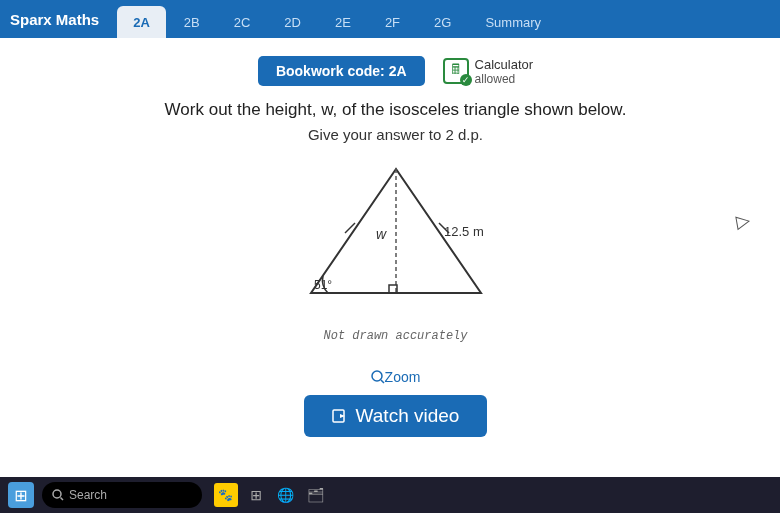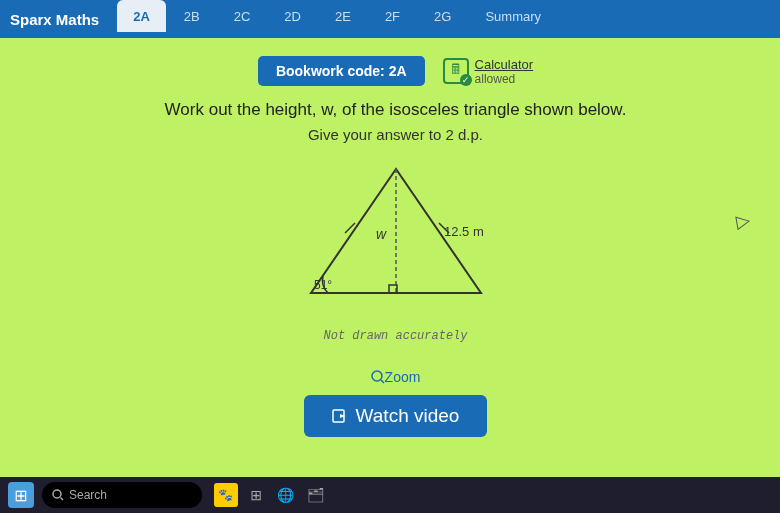--- a/index.html
+++ b/index.html
@@ -22,21 +22,21 @@
       position: relative;
     }
     .brand {
       color: white;
       font-weight: bold;
       font-size: 15px;
       margin-right: 18px;
     }
     .tabs-container {
       display: flex;
-      align-items: flex-start;
+      align-items: flex-end;
       height: 100%;
     }
     .tab {
       padding: 6px 16px;
       font-size: 13px;
       color: #c8dff5;
       cursor: pointer;
       border-radius: 6px 6px 0 0;
       margin-right: 2px;
       background: transparent;
@@ -45,21 +45,21 @@
       height: 32px;
     }
     .tab.active {
       background: #e8eef5;
       color: #1a6bb5;
       font-weight: bold;
     }
 
     
     .main-content {
-      background: #bef264;
+      background: #ffffff;
       padding: 18px 0 0 11px;
       display: flex;
       flex-direction: column;
       align-items: center;
       height: calc(513px - 38px - 36px);
     }
 
     
     .bookwork-bar {
       display: flex;
@@ -271,21 +271,21 @@
 <div class="main-content">
 
   <div class="bookwork-bar">
     <div class="bookwork-code-badge">Bookwork code: 2A</div>
     <div class="calculator-info">
       <div class="calc-icon">
         🖩
         <span class="check-mark">✓</span>
       </div>
       <div>
-        <div style="font-size:13px;color:#333;font-weight:500;text-decoration:underline;">Calculator</div>
+        <div style="font-size:13px;color:#333;font-weight:500;">Calculator</div>
         <div style="font-size:12px;color:#555;">allowed</div>
       </div>
     </div>
   </div>
 
   <div class="question-text">Work out the height, w, of the isosceles triangle shown below.</div>
   <div class="sub-question">Give your answer to 2 d.p.</div>
 
   <div class="diagram-area">
     <svg width="280" height="155" viewBox="0 0 280 155">

